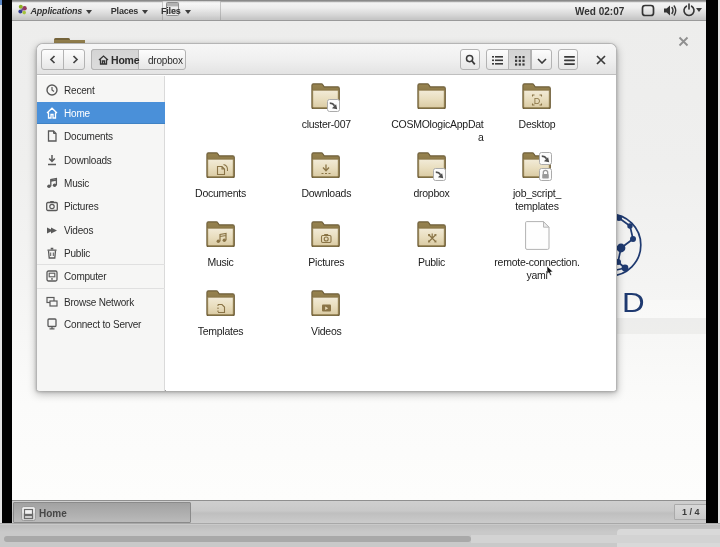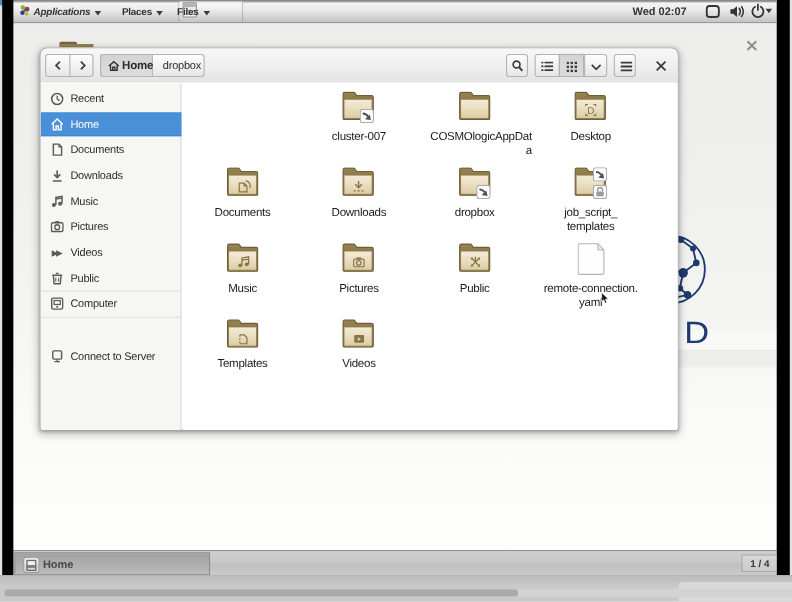--- a/index.html
+++ b/index.html
@@ -279,20 +279,27 @@
         <div class="ssep" style="top:188px;"></div>
         <div class="srow" style="top:189px;">
           <svg class="ic" viewBox="0 0 12 12">
               <rect x="1" y="1" width="10" height="10" rx="1.5" fill="none" stroke="#5a5a5a" stroke-width="1.3"></rect>
               <rect x="3.2" y="3.2" width="5.6" height="3.6" fill="none" stroke="#5a5a5a" stroke-width="1.1"></rect>
               <circle cx="6" cy="8.9" r="0.9" fill="#5a5a5a"></circle>
             </svg>
           <span class="lbl">Computer</span>
         </div>
         <div class="ssep" style="top:212px;"></div>
+        <div class="srow" style="top:214.5px;">
+          <svg class="ic" viewBox="0 0 12 12">
+              <rect x="1" y="1.5" width="7" height="5" fill="none" stroke="#5a5a5a" stroke-width="1.2"></rect>
+              <rect x="4" y="5" width="7" height="5" fill="#f6f6f5" stroke="#5a5a5a" stroke-width="1.2"></rect>
+            </svg>
+          <span class="lbl">Browse Network</span>
+        </div>
         <div class="srow" style="top:236.5px;">
           <svg class="ic" viewBox="0 0 12 12">
               <rect x="2" y="1" width="8" height="7.5" rx="1" fill="none" stroke="#5a5a5a" stroke-width="1.3"></rect>
               <path d="M6 8.5 V10.5 M3.5 10.8 h5" stroke="#5a5a5a" stroke-width="1.2"></path>
             </svg>
           <span class="lbl">Connect to Server</span>
         </div>
       </div>
       <div id="main">
         <svg width="0" height="0" style="position:absolute;">

